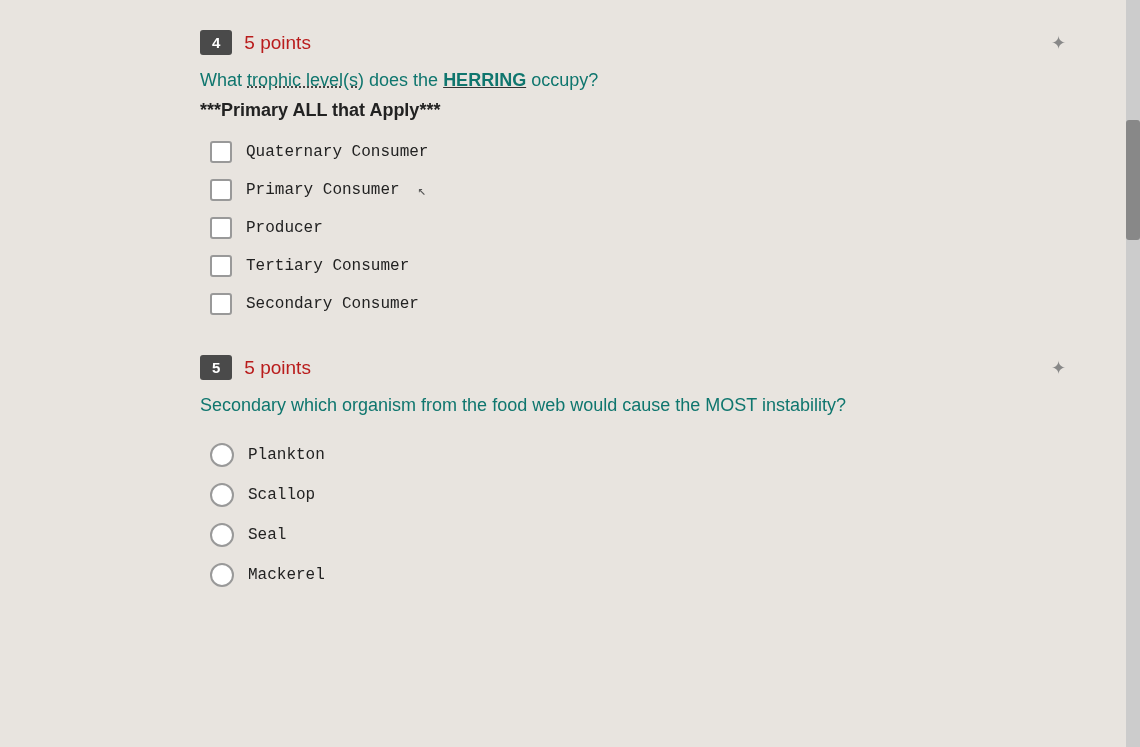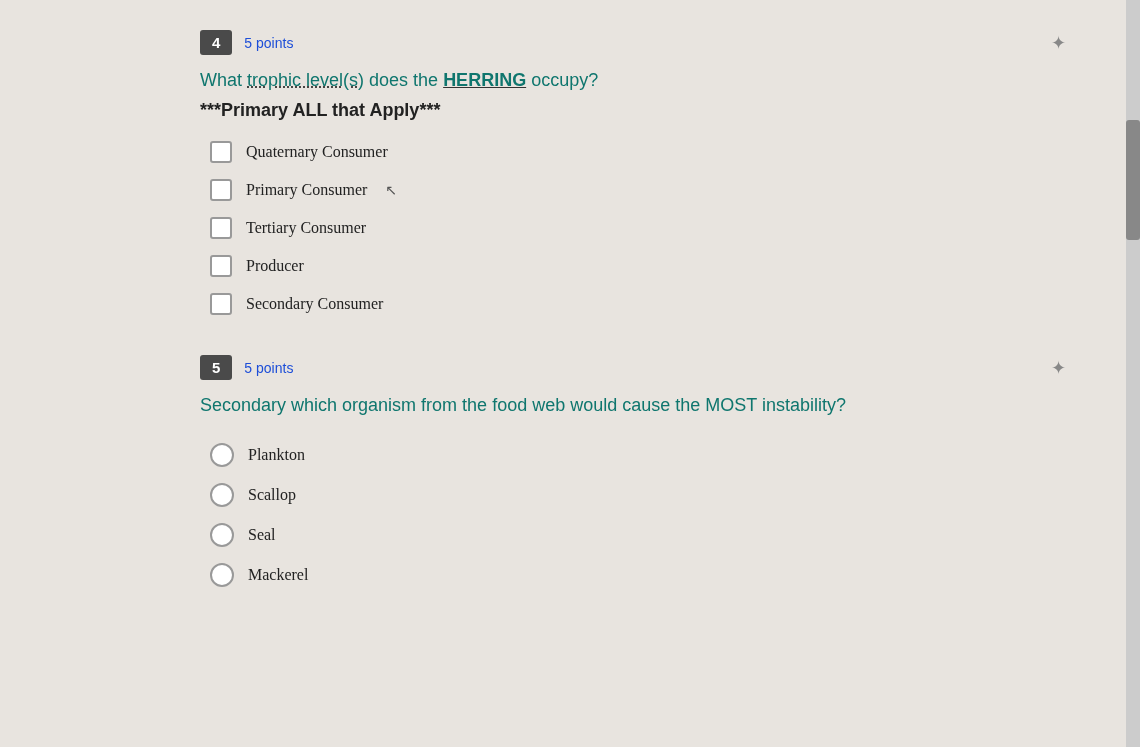--- a/index.html
+++ b/index.html
@@ -69,22 +69,22 @@
       background-color: #4a4a4a;
       color: white;
       font-size: 15px;
       font-weight: bold;
       padding: 4px 12px;
       border-radius: 3px;
       font-family: Arial, sans-serif;
     }
 
     .question-points {
-      font-size: 14px;
-      color: #1d4ed8;
+      font-size: 19px;
+      color: #b91c1c;
       font-family: Arial, sans-serif;
     }
 
     .pin-icon {
       font-size: 18px;
       color: #888;
       cursor: pointer;
     }
 
     .question-text {
@@ -121,21 +121,21 @@
       gap: 16px;
       margin-left: 10px;
     }
 
     .option-item {
       display: flex;
       align-items: center;
       gap: 14px;
       font-size: 16px;
       color: #222;
-      font-family: Liberation Serif, serif;
+      font-family: Liberation Mono, monospace;
       cursor: pointer;
     }
 
     .checkbox-custom {
       width: 22px;
       height: 22px;
       border: 2px solid #999;
       border-radius: 3px;
       background: white;
       flex-shrink: 0;
@@ -184,25 +184,25 @@
           <span class="checkbox-custom"></span>
           <span>Quaternary Consumer</span>
         </li>
         <li class="option-item">
           <span class="checkbox-custom"></span>
           <span>Primary Consumer</span>
           <span class="cursor-arrow">↖</span>
         </li>
         <li class="option-item">
           <span class="checkbox-custom"></span>
+          <span>Producer</span>
+        </li>
+        <li class="option-item">
+          <span class="checkbox-custom"></span>
           <span>Tertiary Consumer</span>
-        </li>
-        <li class="option-item">
-          <span class="checkbox-custom"></span>
-          <span>Producer</span>
         </li>
         <li class="option-item">
           <span class="checkbox-custom"></span>
           <span>Secondary Consumer</span>
         </li>
       </ul>
     </div>
 
     <div class="question-block">
       <div class="question-header">

